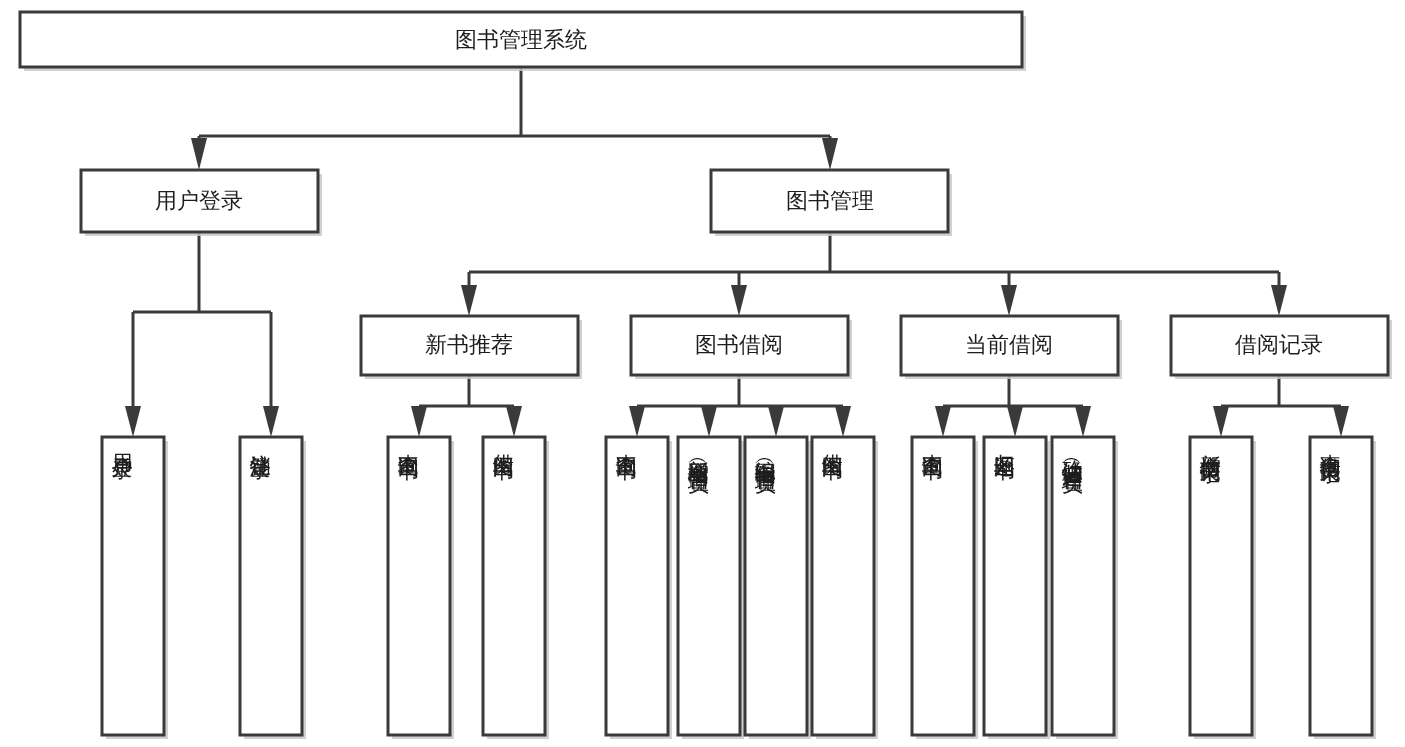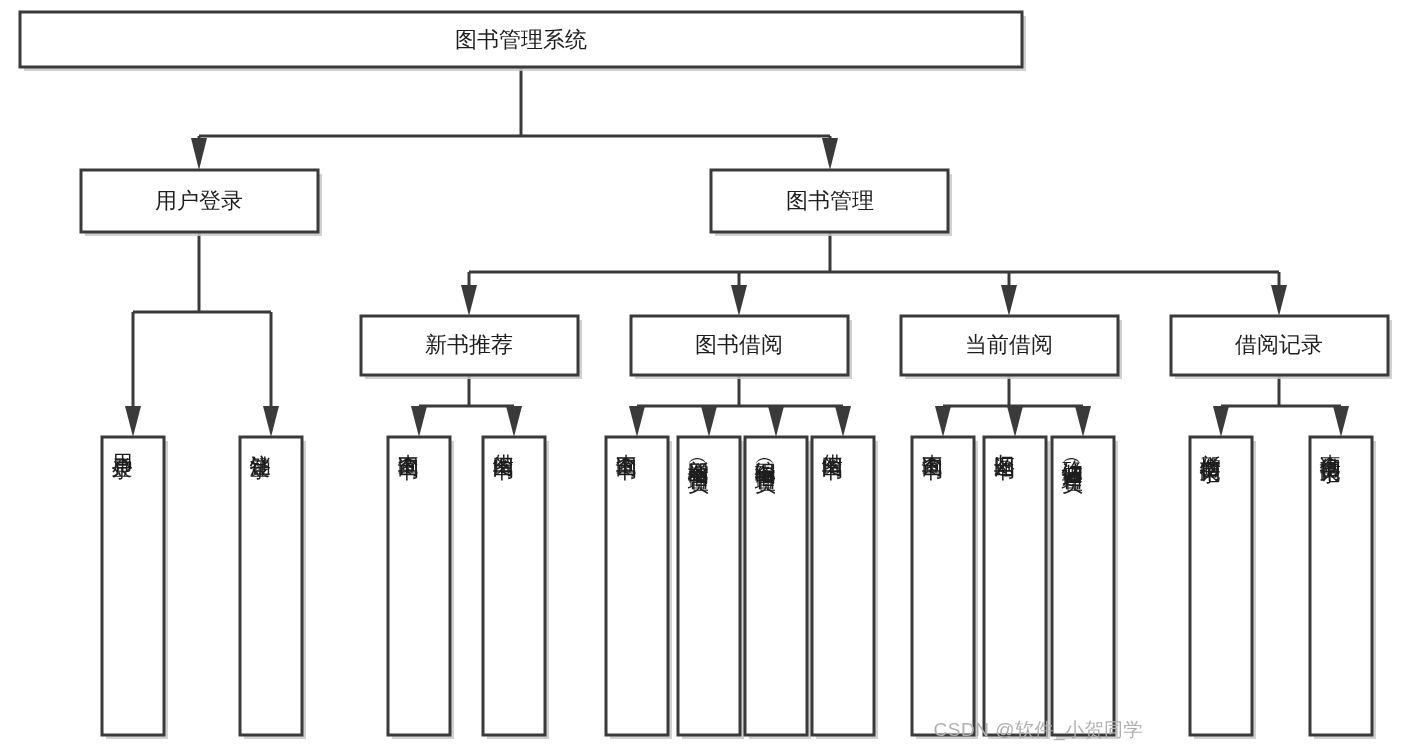--- a/index.html
+++ b/index.html
@@ -236,14 +236,13 @@
   <div class="node-label-v" style="left:614px; top:437px; height:298px; display:flex; align-items:center;">查询图书</div>
   <div class="node-label-v" style="left:686px; top:443px; height:290px; display:flex; align-items:flex-start;">新增图书（管理员）</div>
   <div class="node-label-v" style="left:753px; top:443px; height:290px; display:flex; align-items:flex-start;">编辑图书（管理员）</div>
   <div class="node-label-v" style="left:820px; top:437px; height:298px; display:flex; align-items:center;">借阅图书</div>
   <div class="node-label-v" style="left:920px; top:437px; height:298px; display:flex; align-items:center;">查询图书</div>
   <div class="node-label-v" style="left:992px; top:437px; height:298px; display:flex; align-items:center;">归还图书</div>
   <div class="node-label-v" style="left:1060px; top:443px; height:290px; display:flex; align-items:flex-start;">确认归还（管理员）</div>
   <div class="node-label-v" style="left:1198px; top:437px; height:298px; display:flex; align-items:center;">新增借阅记录</div>
   <div class="node-label-v" style="left:1318px; top:437px; height:298px; display:flex; align-items:center;">查询借阅记录</div>
 
-  <div class="watermark">CSDN @软件_小贺同学</div>
 </div>
 
 </body></html>

